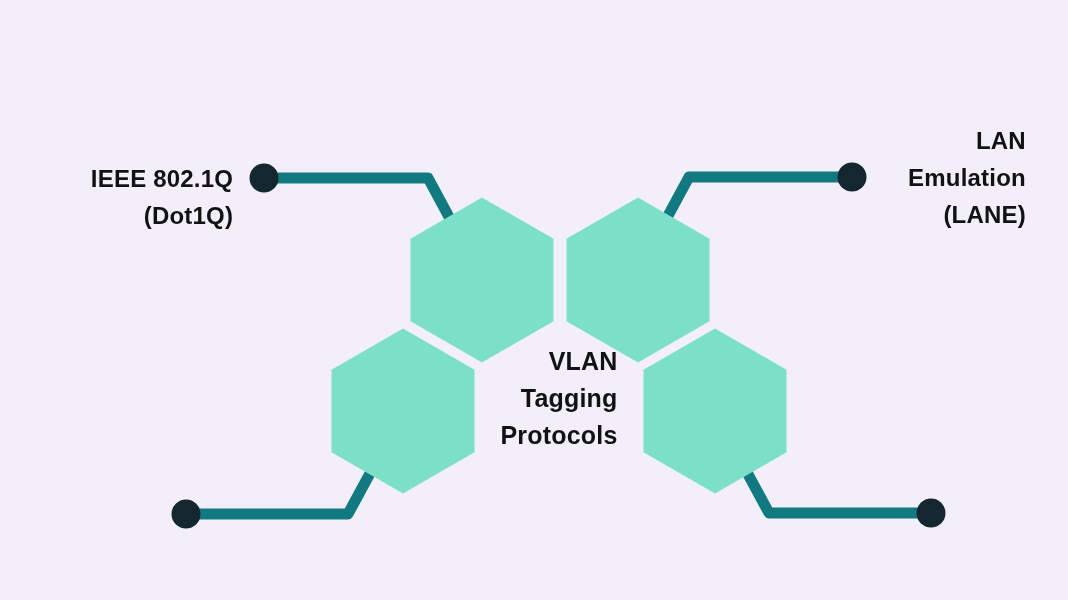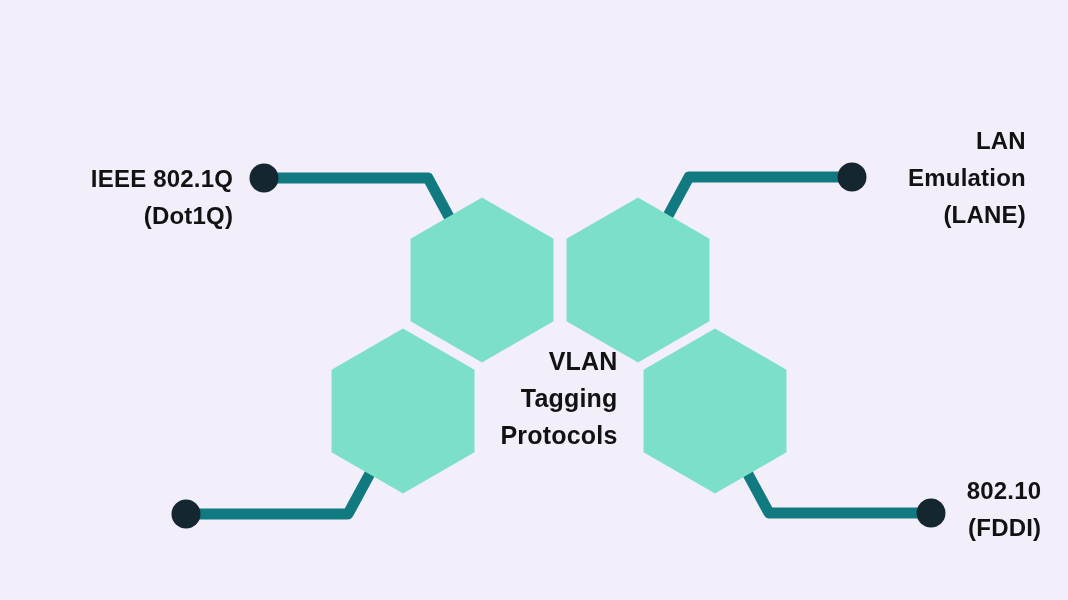--- a/index.html
+++ b/index.html
@@ -65,20 +65,18 @@
     <circle cx="931" cy="513" r="14.5" fill="#142731"></circle>
   </svg>
 
   <div class="label pos-top-left">IEEE 802.1Q
 (Dot1Q)</div>
 
   <div class="label pos-top-right">LAN Emulation
 (LANE)</div>
 
 
-  <div class="label pos-bottom-right">802.10
-(FDDI)</div>
 
   <div class="label title pos-center">VLAN
 Tagging
 Protocols</div>
 
 </div>
 
 </body></html>

